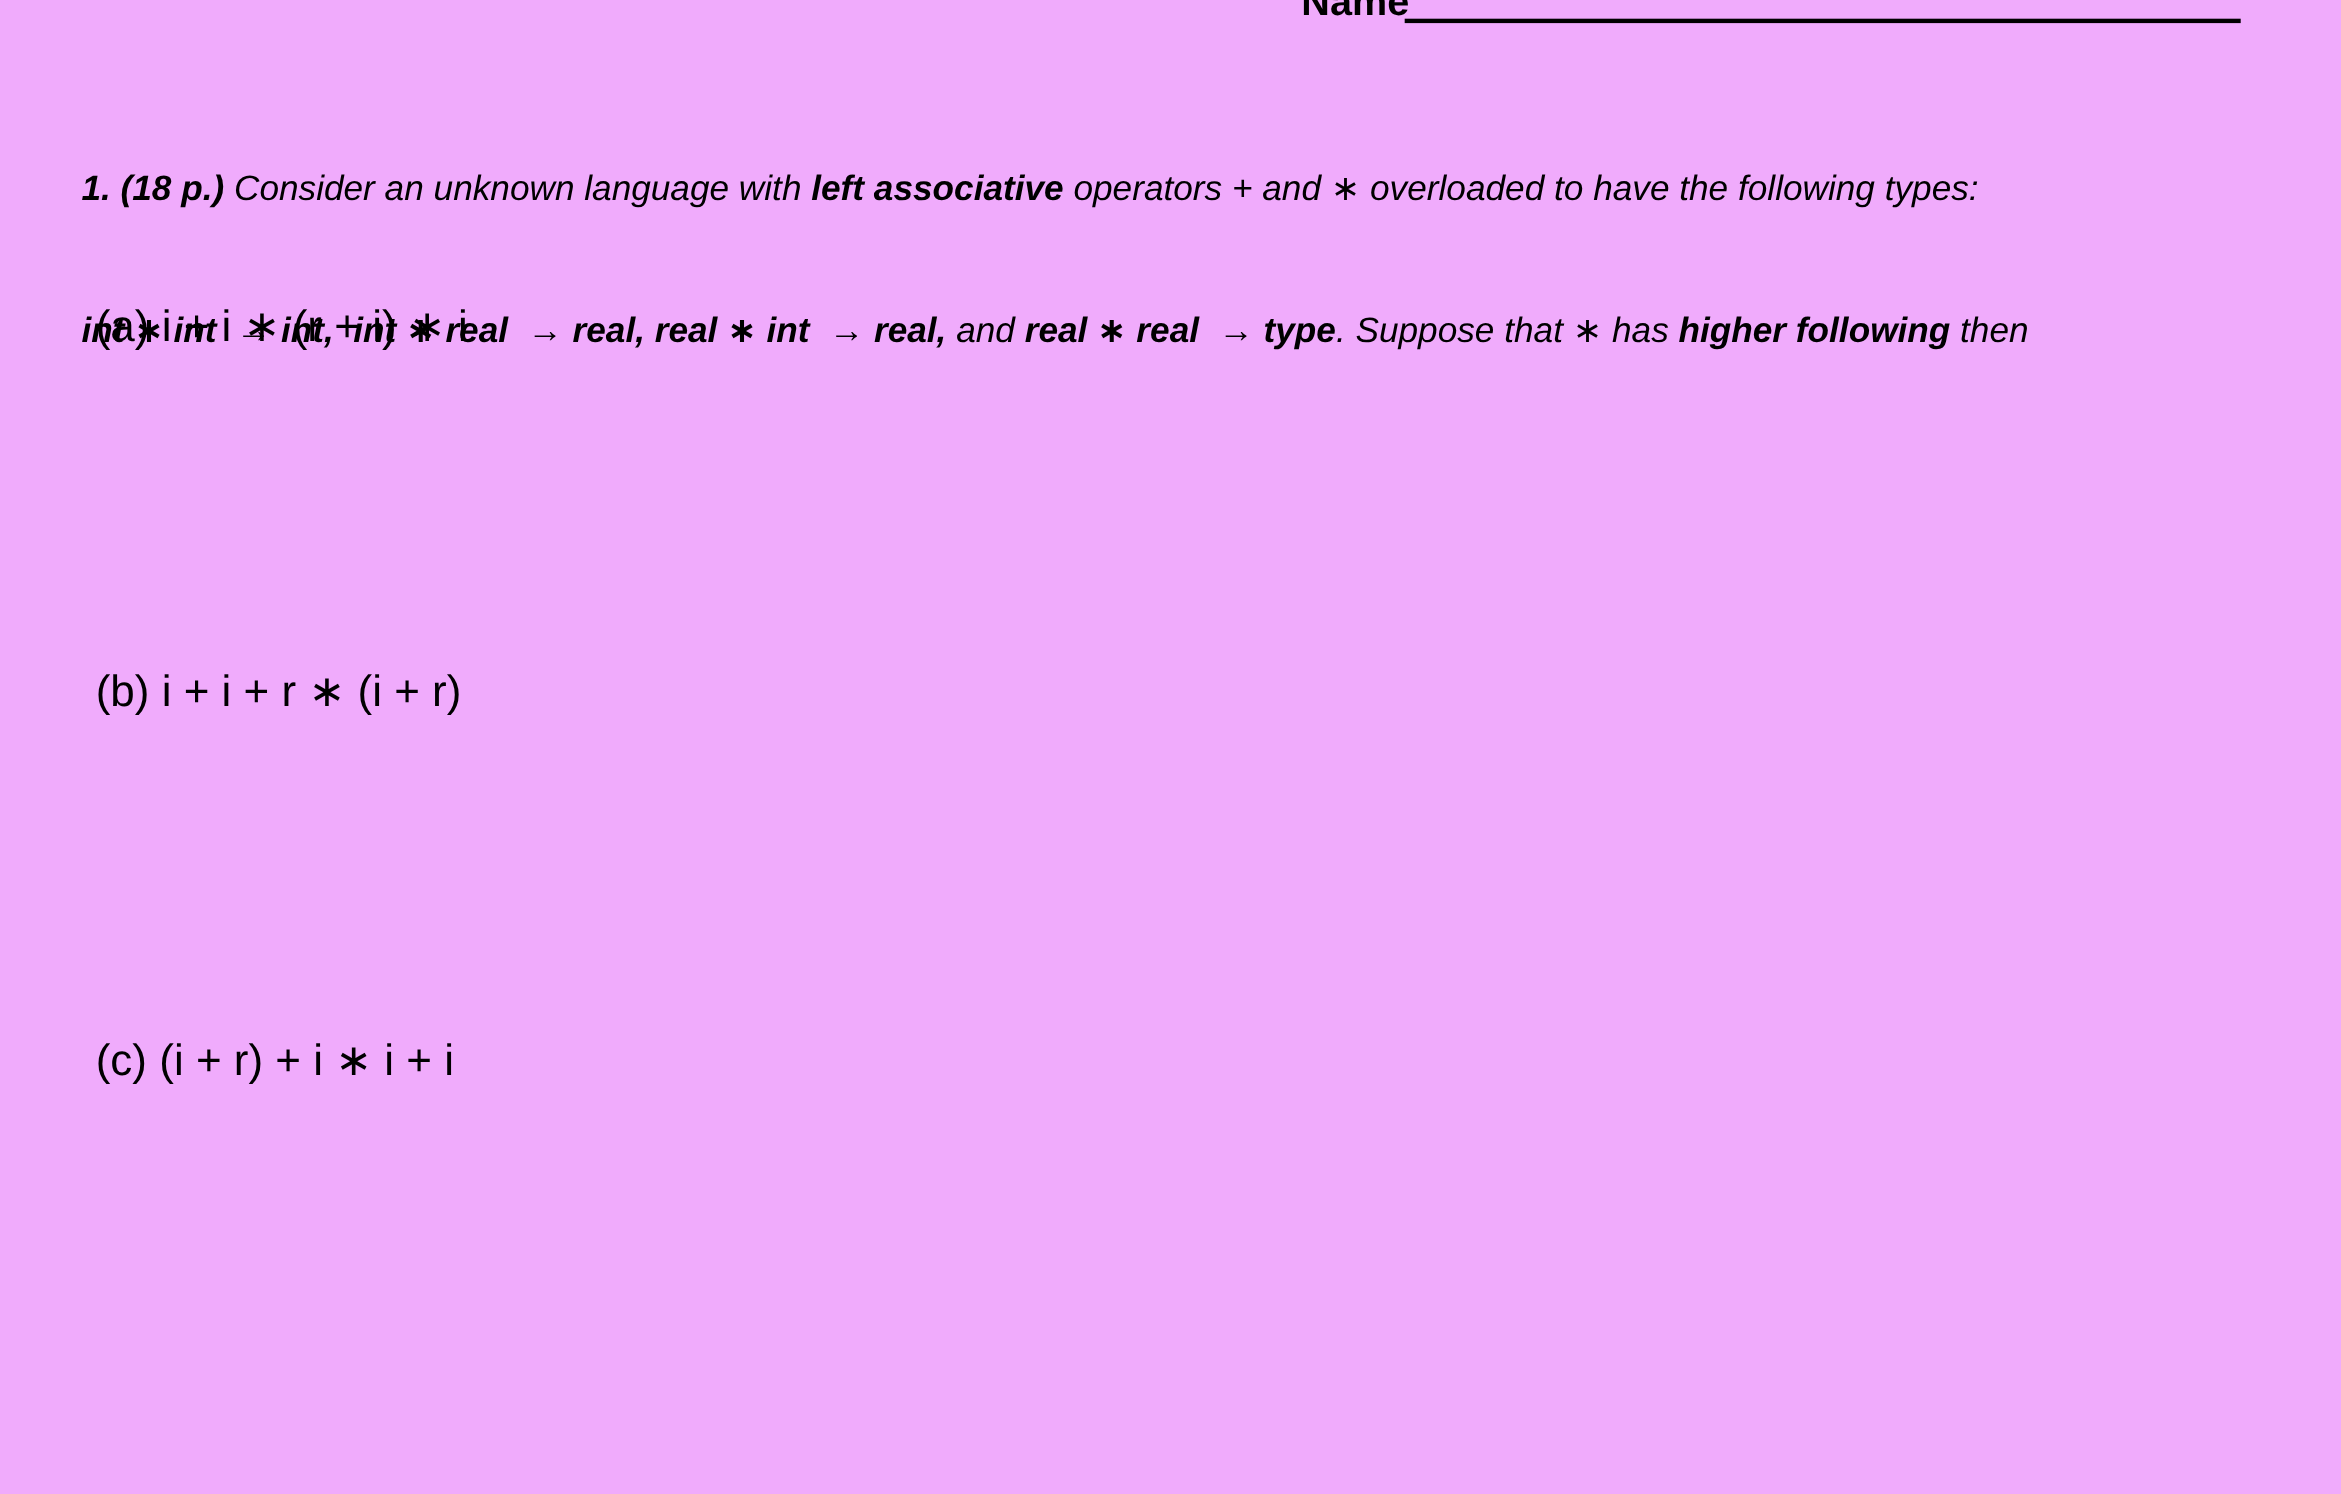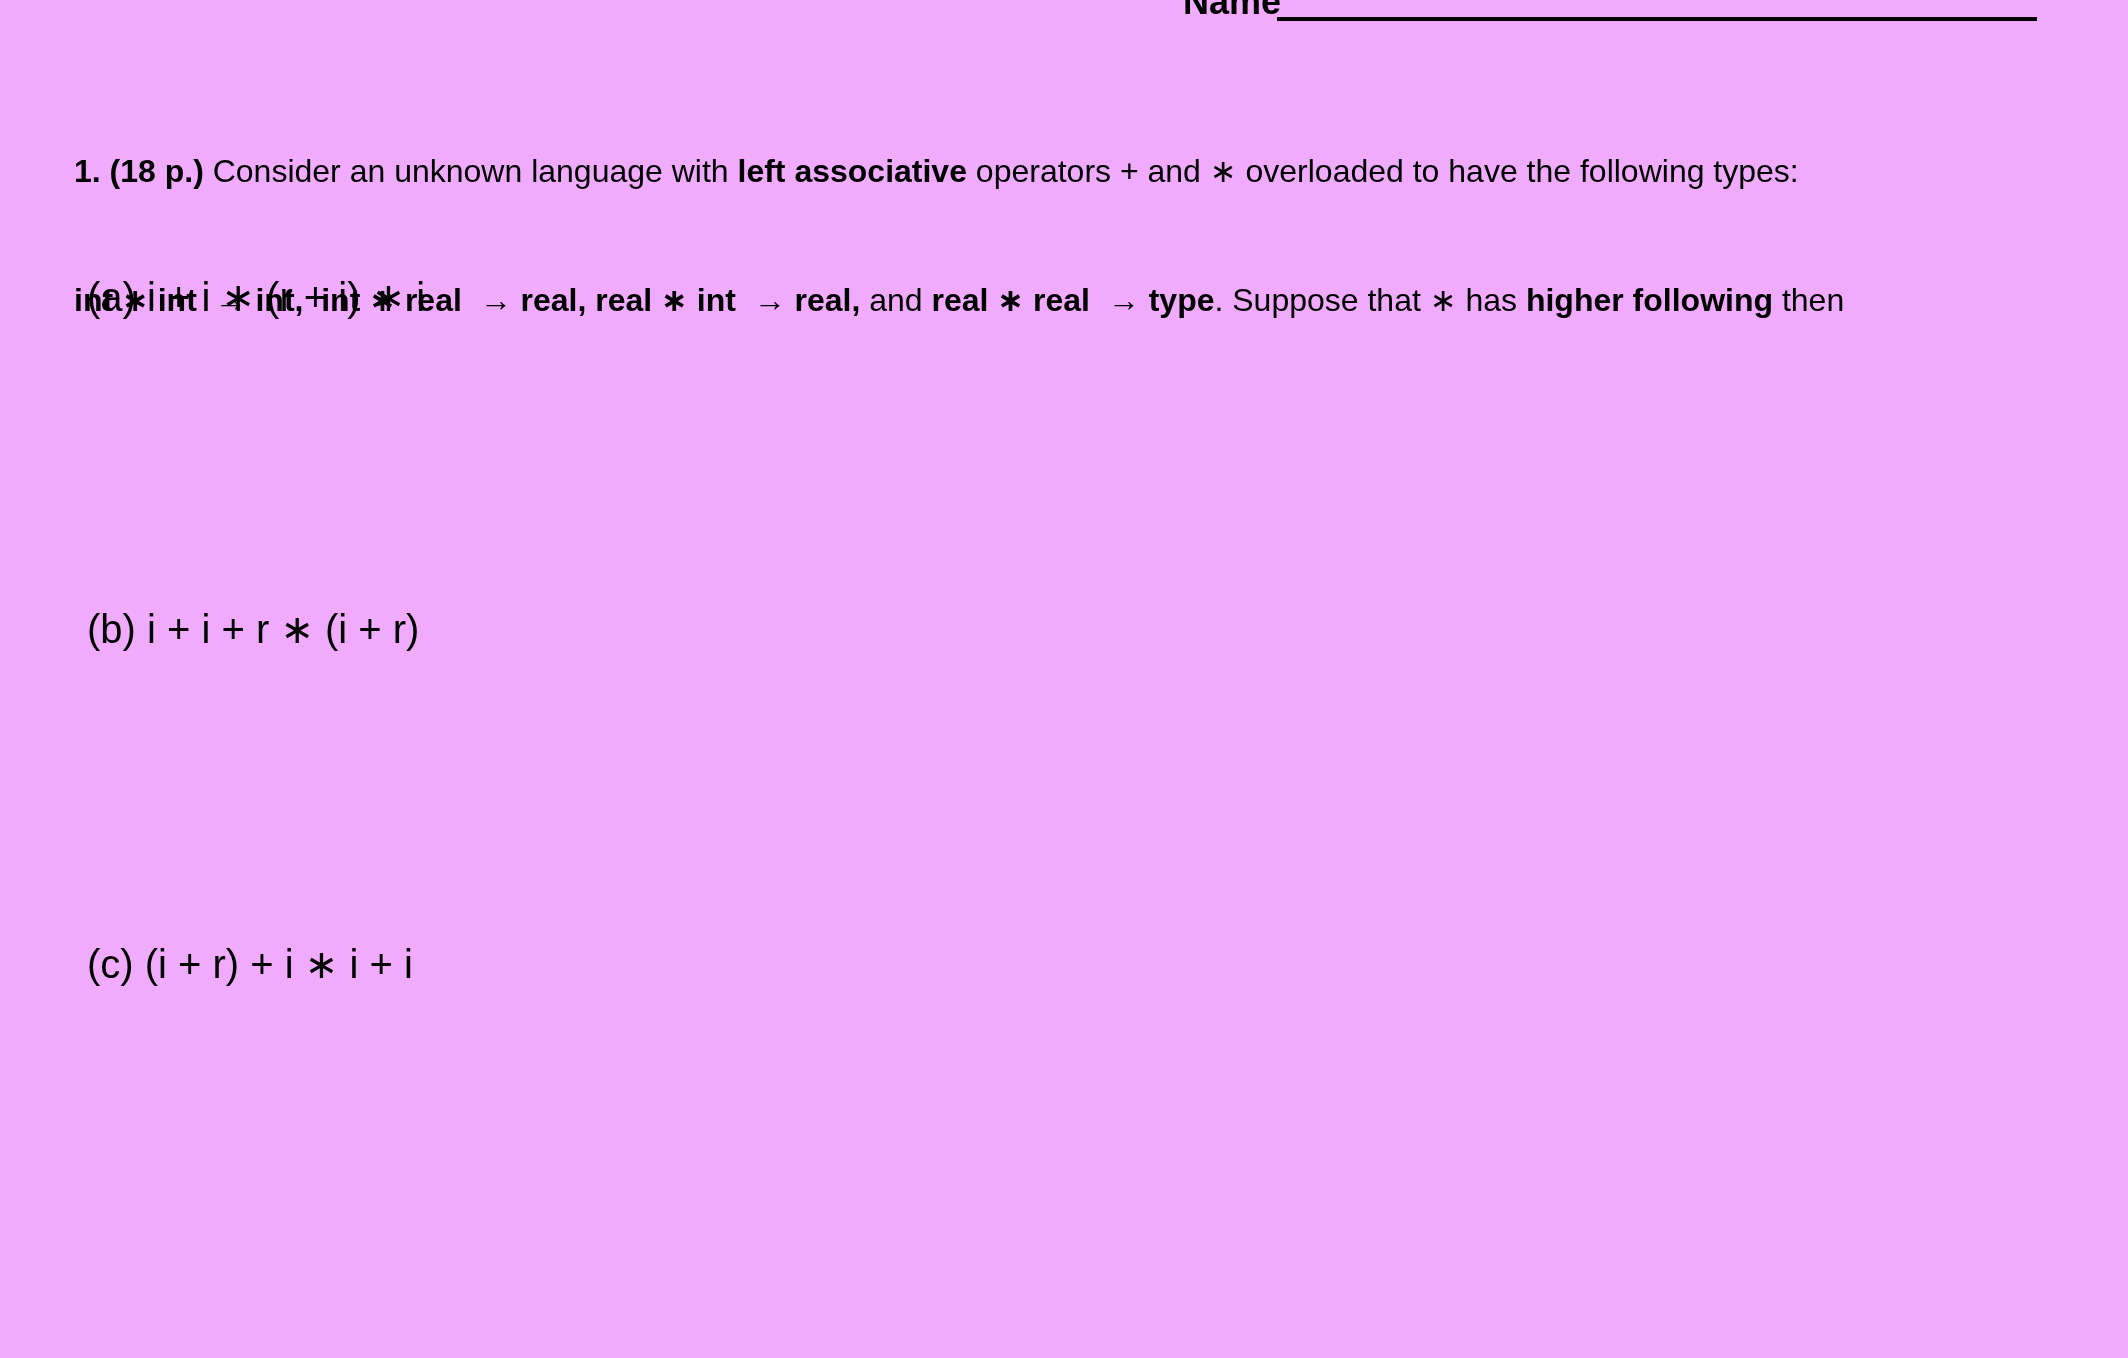--- a/index.html
+++ b/index.html
@@ -30,21 +30,21 @@
   }
   .question {
     position: absolute;
     left: 74px;
     top: 64px;
     width: 1990px;
     font-size: 32px;
     line-height: 43px;
     white-space: pre-wrap;
   }
-  .qline { white-space: pre-wrap; }
+  .qline { white-space: pre-wrap; font-style: italic; }
   .b { font-weight: 700; }
   .expr {
     position: absolute;
     left: 72px;
     font-size: 40px;
     white-space: pre-wrap;
     margin-left: 15px;
   }
   #expr-a { top: 274px; }
   #expr-b { top: 606px; }

